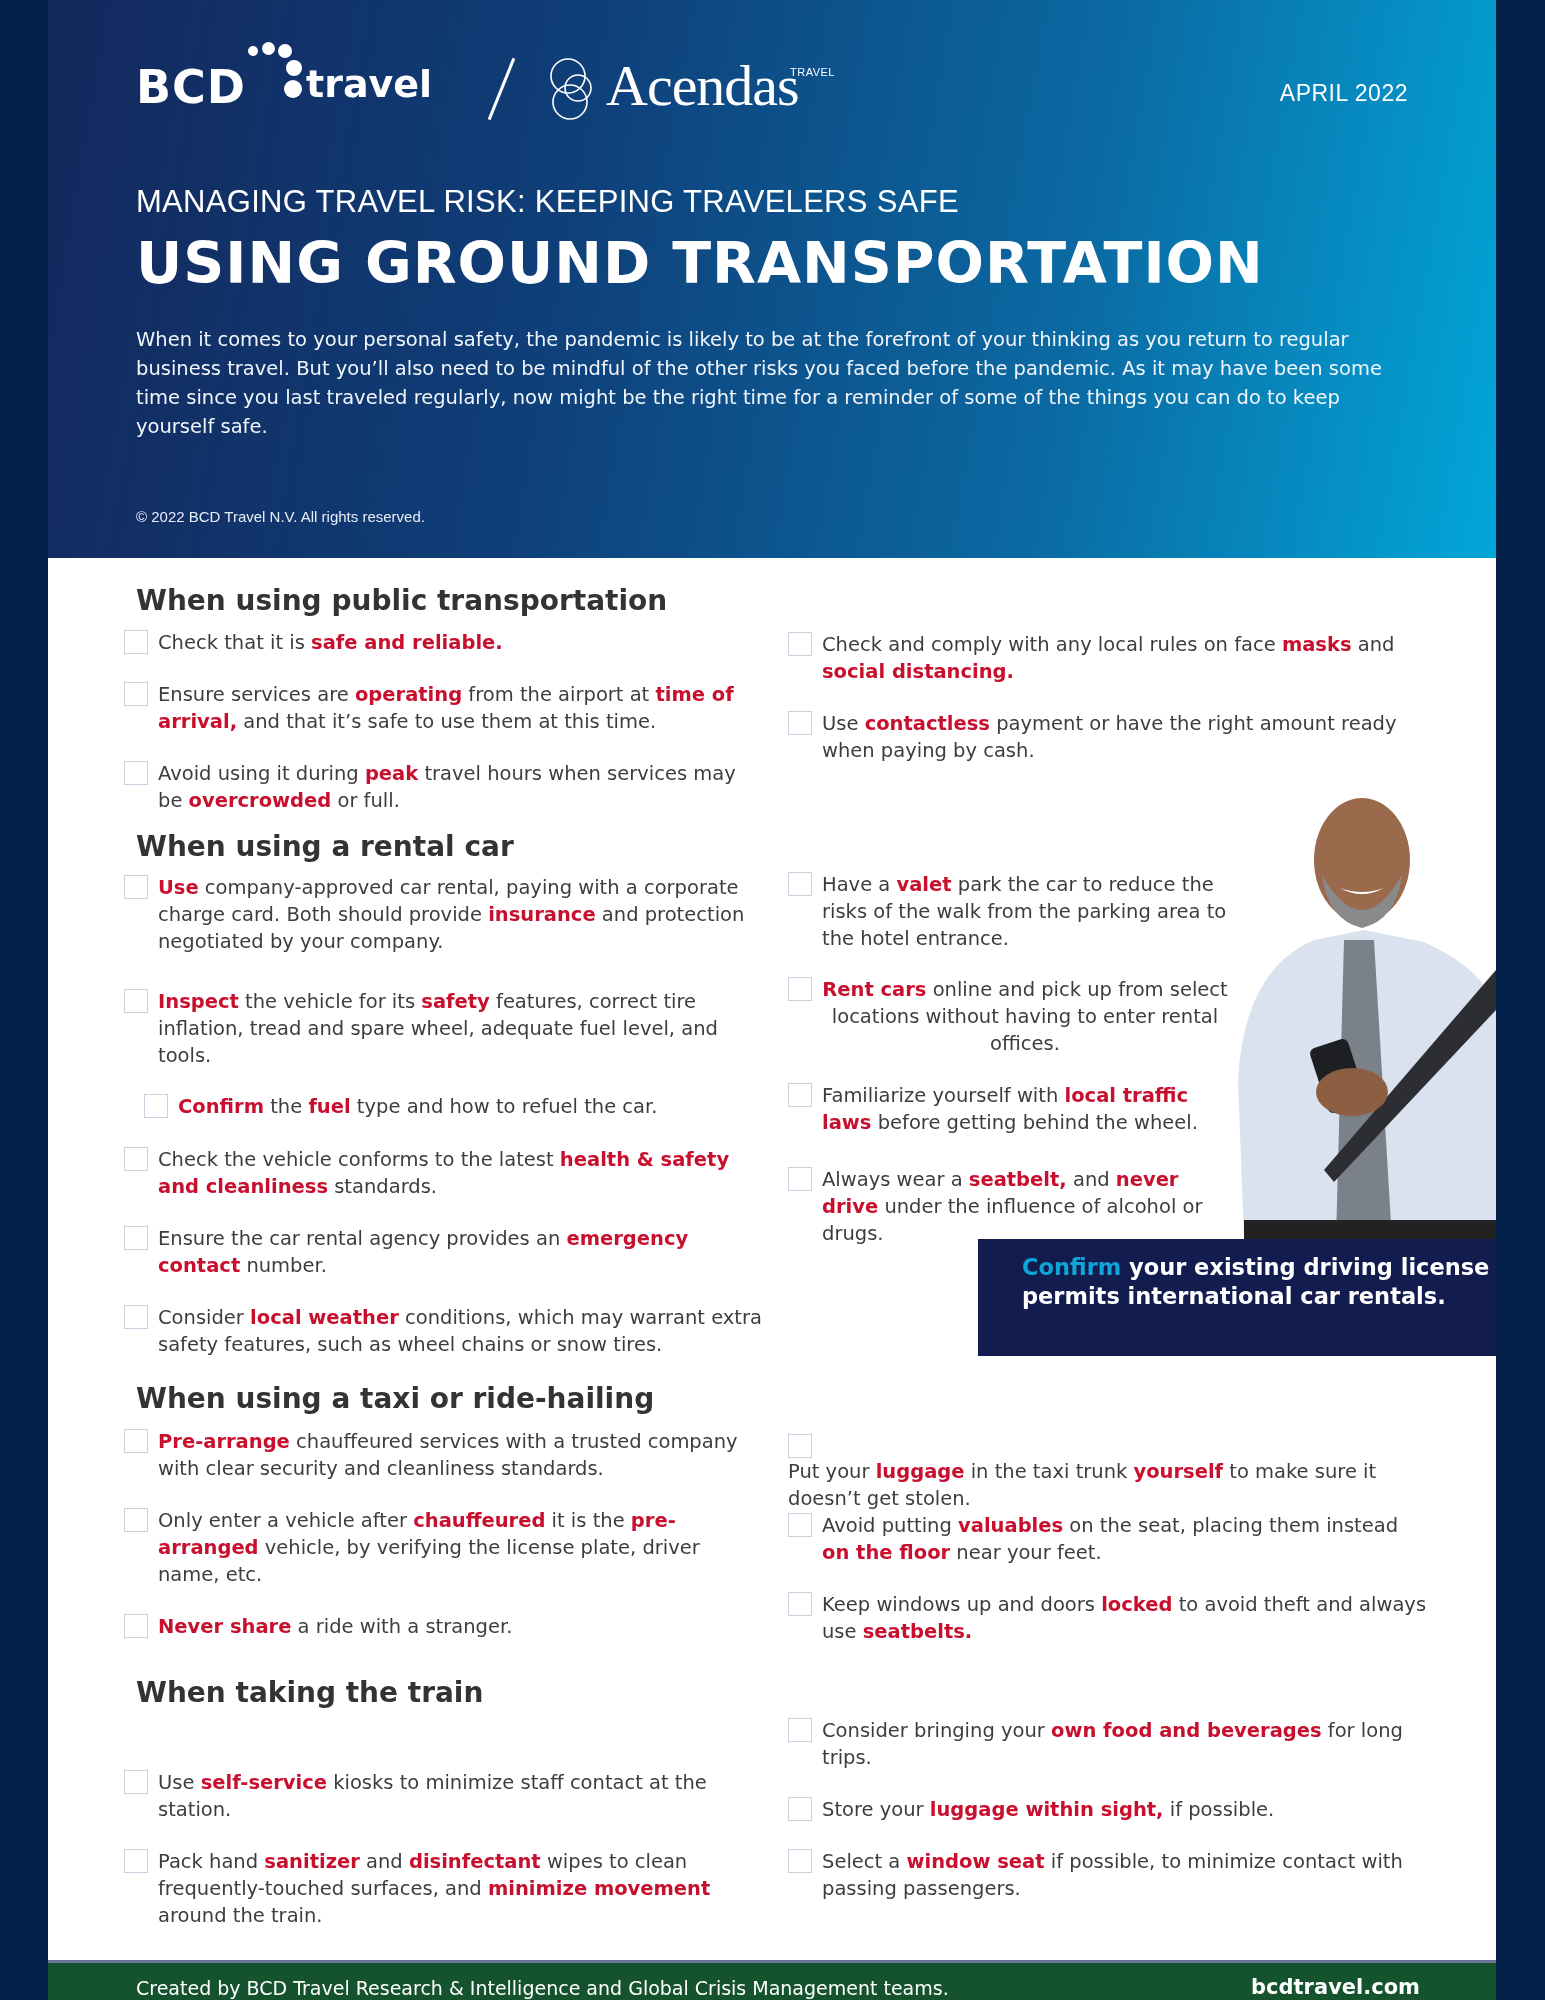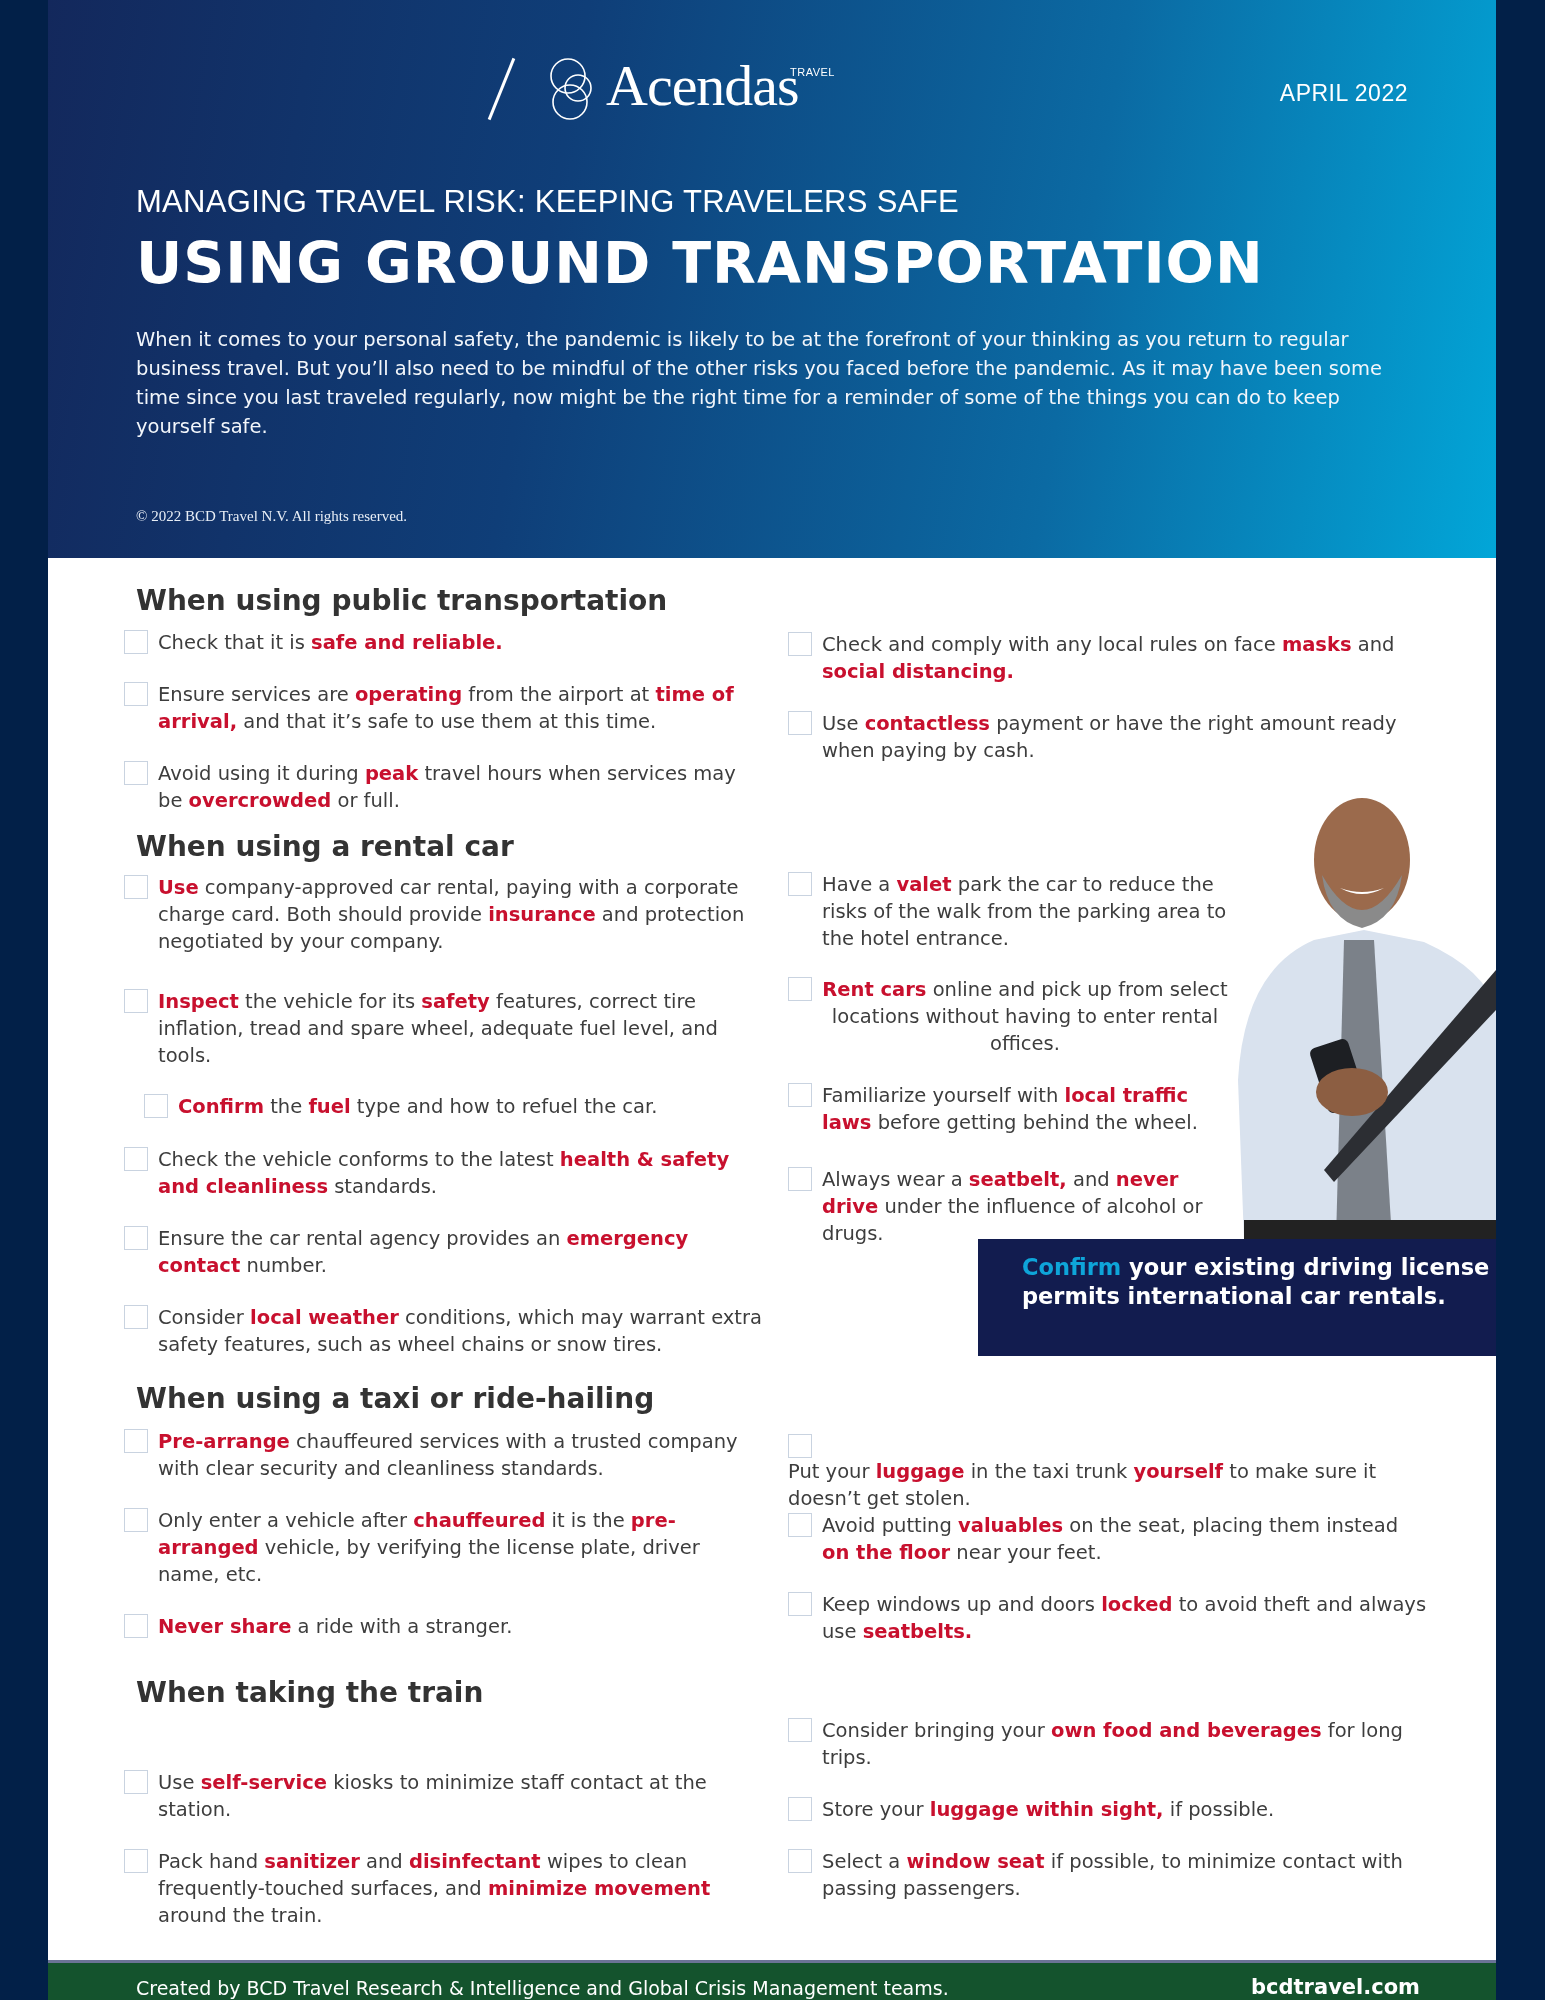--- a/index.html
+++ b/index.html
@@ -76,21 +76,21 @@
       font-size: 57px; font-weight: bold; letter-spacing: 1px;
     }
     .intro {
       position: absolute; left: 88px; top: 325px;
       width: 1270px;
       font-family: "DejaVu Sans", sans-serif;
       font-size: 19.5px; line-height: 29px; color: #f2f6fb;
     }
     .copyright {
       position: absolute; left: 88px; top: 508px;
-      font-family: Liberation Serif, serif;
+      font-family: Liberation Sans, sans-serif;
       font-size: 15px; color: #e8eef6;
     }
     
     .section-title {
       position: absolute;
       font-family: "DejaVu Sans", sans-serif;
       font-weight: bold; font-size: 28px; color: #333;
     }
     .item {
       position: absolute;
@@ -136,20 +136,31 @@
       position: absolute; right: 88px; top: 12px;
       font-family: "DejaVu Sans", sans-serif; font-weight: bold; font-size: 21px;
     }
   </style>
 </head>
 <body>
 
 <div class="page">
 
   <div class="hero">
+    <div class="logo-bcd">
+      <div class="dots">
+        <span style="left:112px;top:0px;width:10px;height:10px;"></span>
+        <span style="left:126px;top:-4px;width:13px;height:13px;"></span>
+        <span style="left:142px;top:-2px;width:14px;height:14px;"></span>
+        <span style="left:150px;top:14px;width:16px;height:16px;"></span>
+        <span style="left:148px;top:34px;width:18px;height:18px;"></span>
+      </div>
+      <span class="bcd-word">BCD</span>
+      <span class="travel-word">travel</span>
+    </div>
     <div class="logo-slash"></div>
     <div class="logo-acendas">
       <svg class="rings" width="64" height="70" viewBox="0 0 64 70">
         <circle cx="20" cy="22" r="17" fill="none" stroke="#fff" stroke-width="1.6"></circle>
         <circle cx="30" cy="34" r="13" fill="none" stroke="#fff" stroke-width="1.6"></circle>
         <circle cx="22" cy="48" r="17" fill="none" stroke="#fff" stroke-width="1.6"></circle>
       </svg>
       <span class="acendas-word">Acendas</span>
       <span class="acendas-sub">TRAVEL</span>
     </div>

